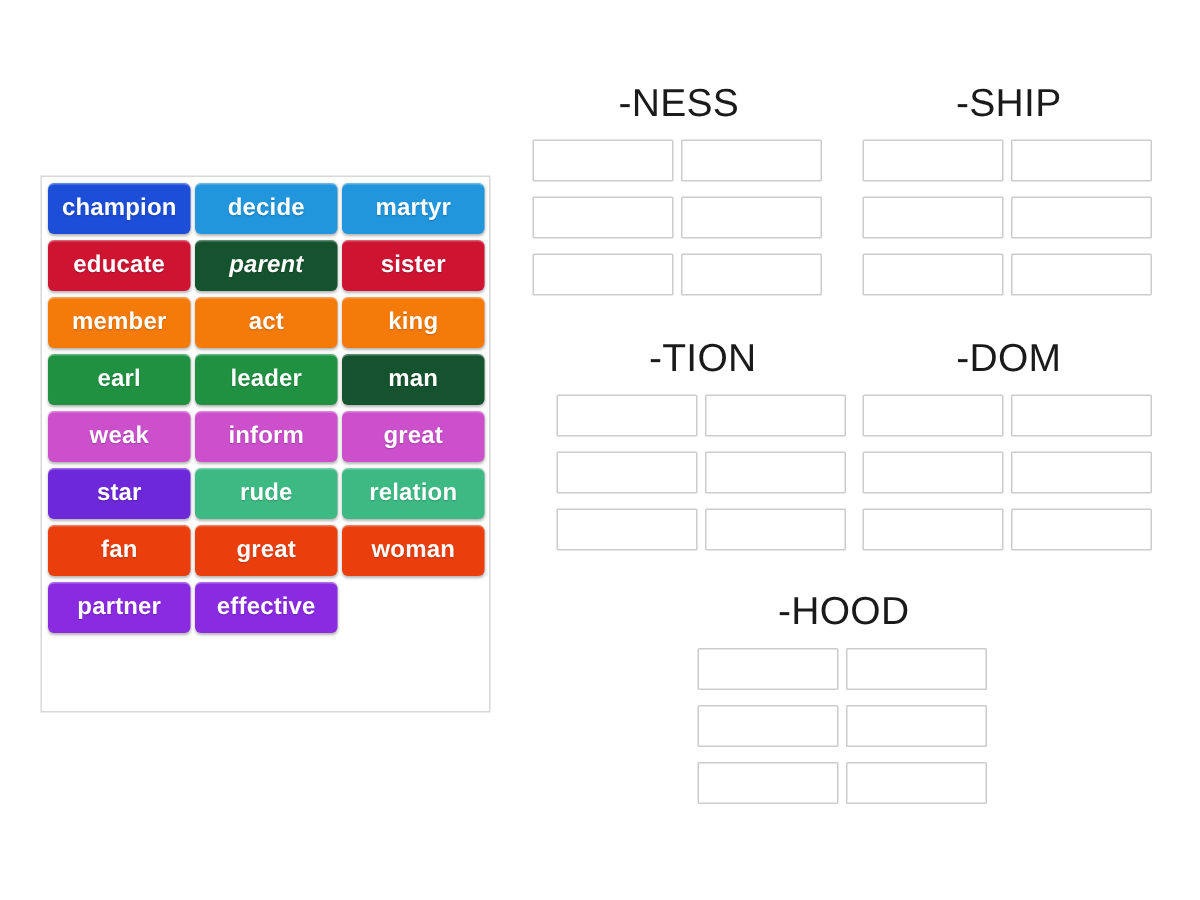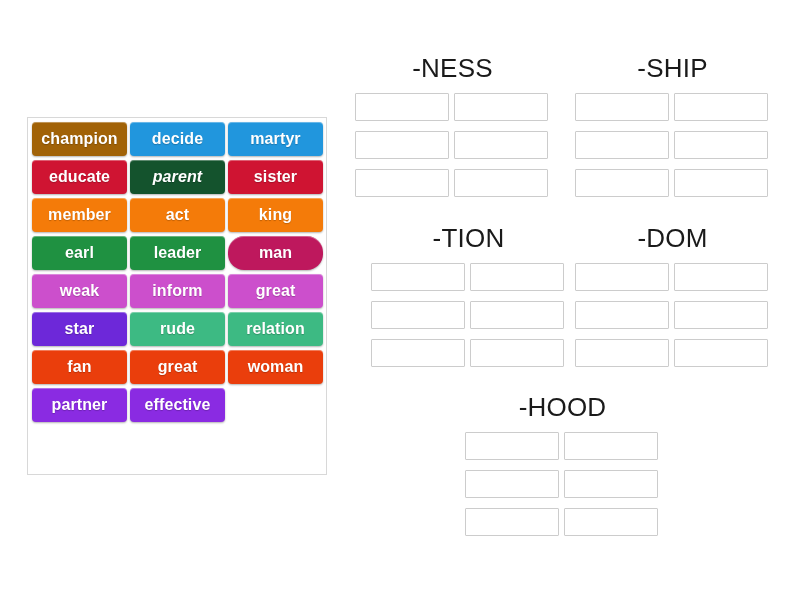--- a/index.html
+++ b/index.html
@@ -90,38 +90,38 @@
   #group-ship { left: 575px; top: 55px;  width: 195px; }
   #group-tion { left: 371px; top: 225px; width: 195px; }
   #group-dom  { left: 575px; top: 225px; width: 195px; }
   #group-hood { left: 465px; top: 394px; width: 195px; }
 </style>
 </head>
 <body>
 
 <div id="word-bank">
     <div class="word-row">
-      <div class="word-tile" style="background: #a16207;">champion</div>
+      <div class="word-tile" style="background: #1d4ed8;">champion</div>
       <div class="word-tile" style="background: rgb(33, 150, 221);">decide</div>
       <div class="word-tile" style="background: rgb(33, 150, 221);">martyr</div>
     </div>
     <div class="word-row">
       <div class="word-tile" style="background: rgb(207, 20, 50);">educate</div>
       <div class="word-tile" style="background: #14532d; font-style: italic;">parent</div>
       <div class="word-tile" style="background: rgb(207, 20, 50);">sister</div>
     </div>
     <div class="word-row">
       <div class="word-tile" style="background: rgb(244, 123, 9);">member</div>
       <div class="word-tile" style="background: rgb(244, 123, 9);">act</div>
       <div class="word-tile" style="background: rgb(244, 123, 9);">king</div>
     </div>
     <div class="word-row">
       <div class="word-tile" style="background: rgb(31, 145, 65);">earl</div>
       <div class="word-tile" style="background: rgb(31, 145, 65);">leader</div>
-      <div class="word-tile" style="background: #be185d; border-radius: 16px;">man</div>
+      <div class="word-tile" style="background: #14532d;">man</div>
     </div>
     <div class="word-row">
       <div class="word-tile" style="background: rgb(204, 79, 204);">weak</div>
       <div class="word-tile" style="background: rgb(204, 79, 204);">inform</div>
       <div class="word-tile" style="background: rgb(204, 79, 204); text-align: right;">great</div>
     </div>
     <div class="word-row">
       <div class="word-tile" style="background: #6d28d9;">star</div>
       <div class="word-tile" style="background: rgb(61, 186, 131);">rude</div>
       <div class="word-tile" style="background: rgb(61, 186, 131);">relation</div>

